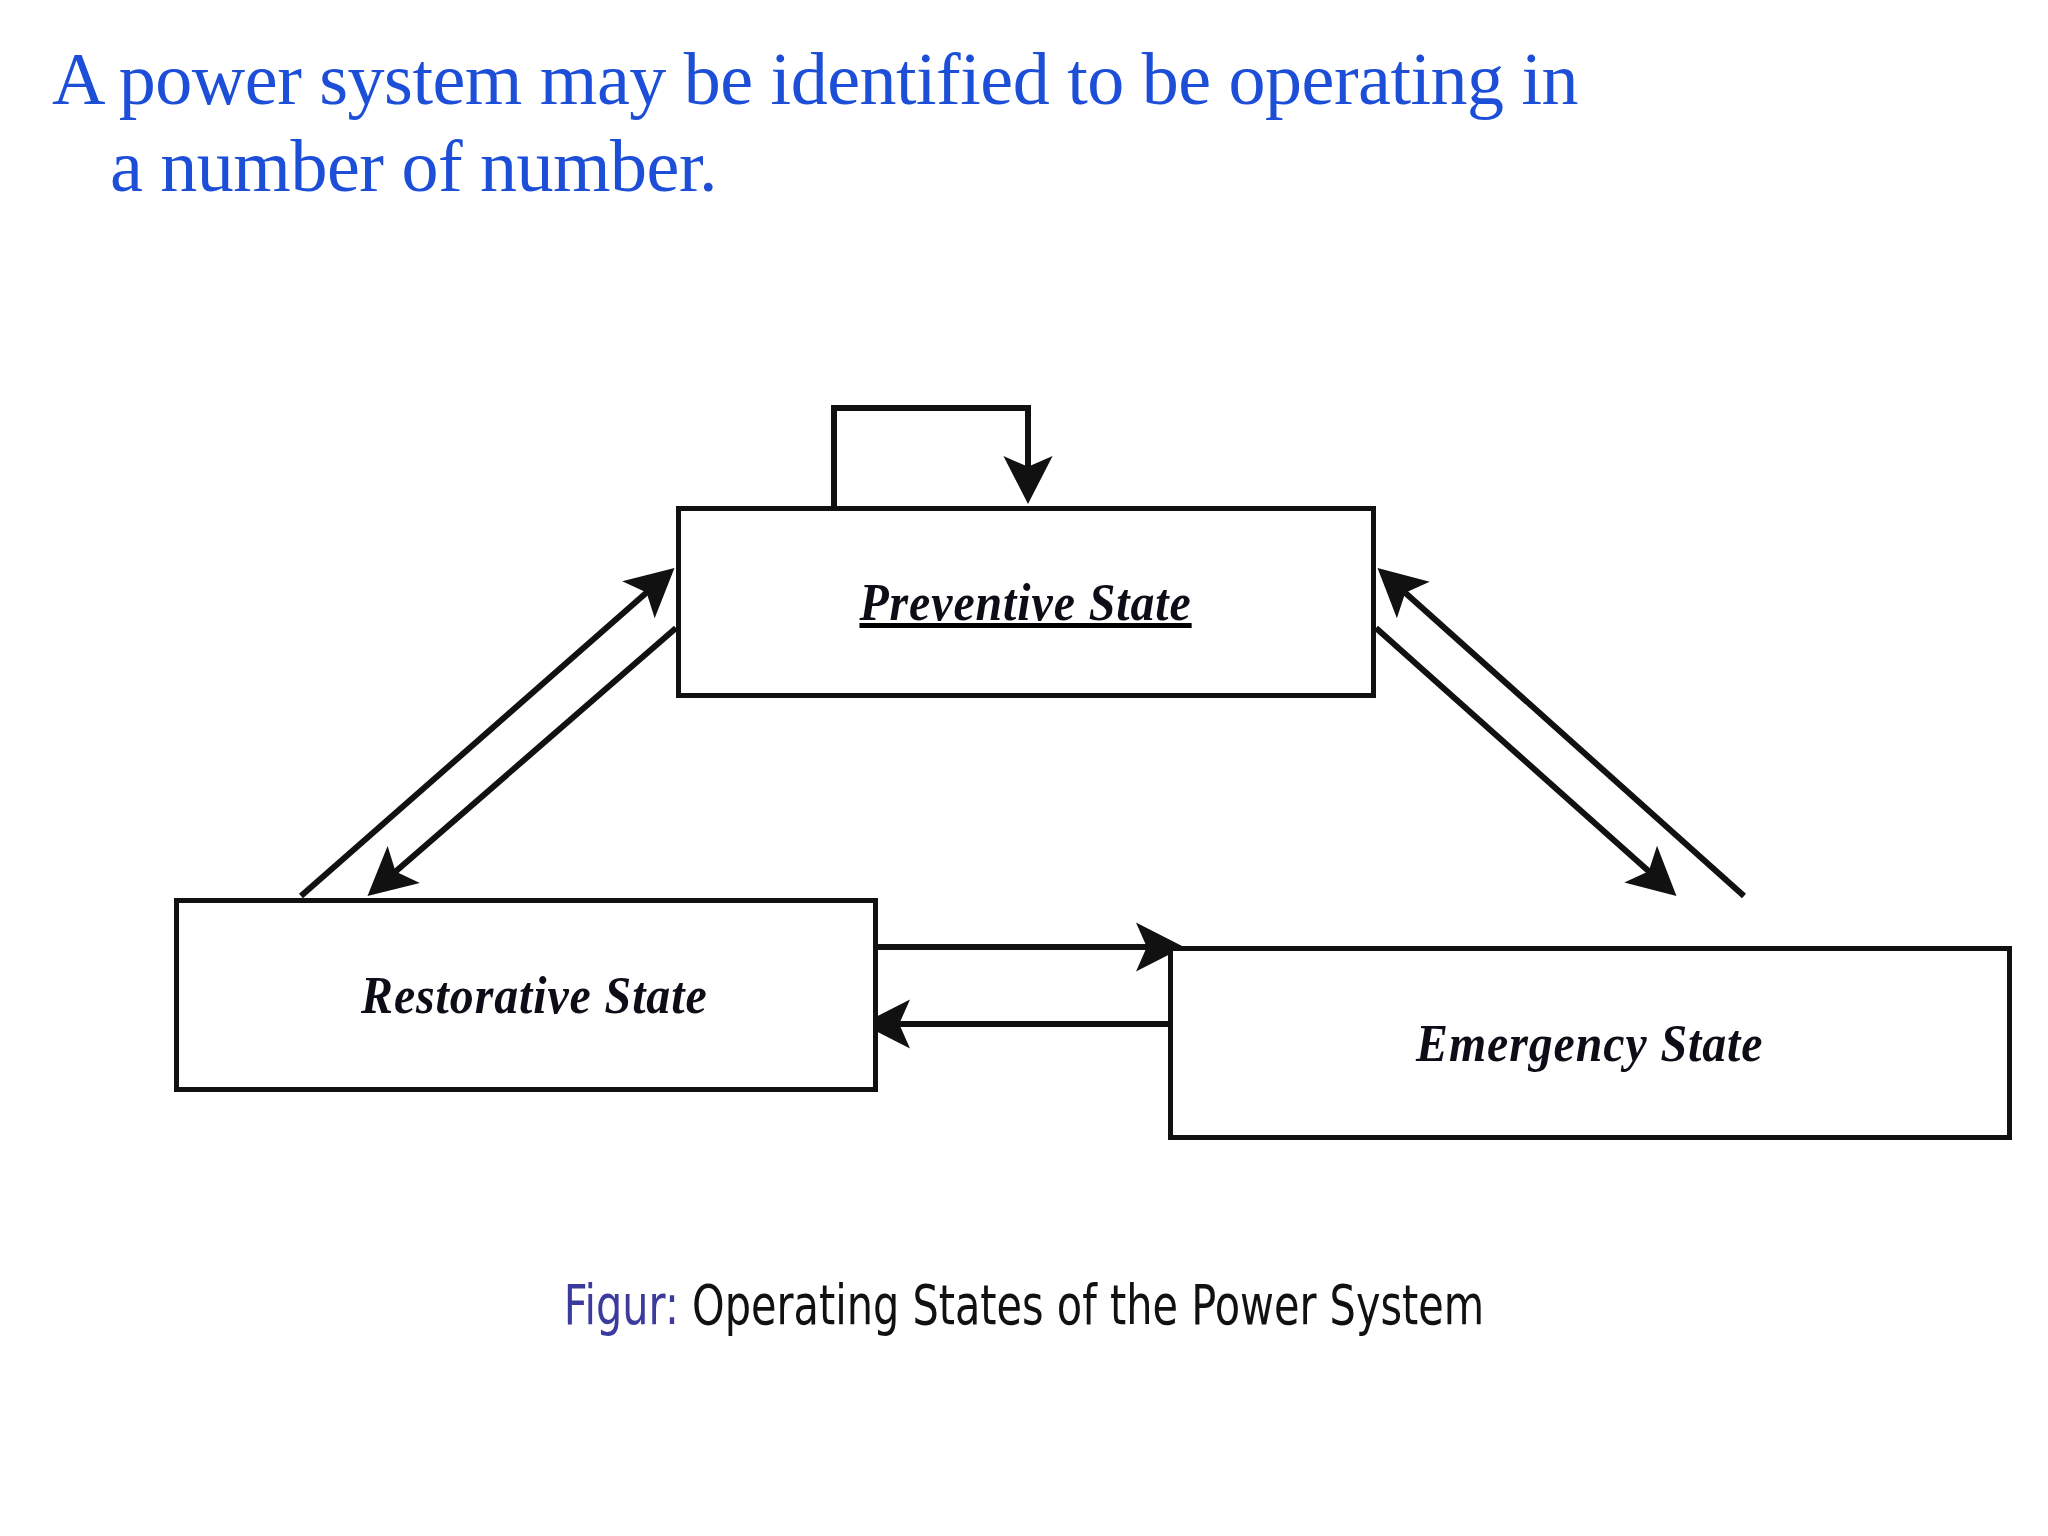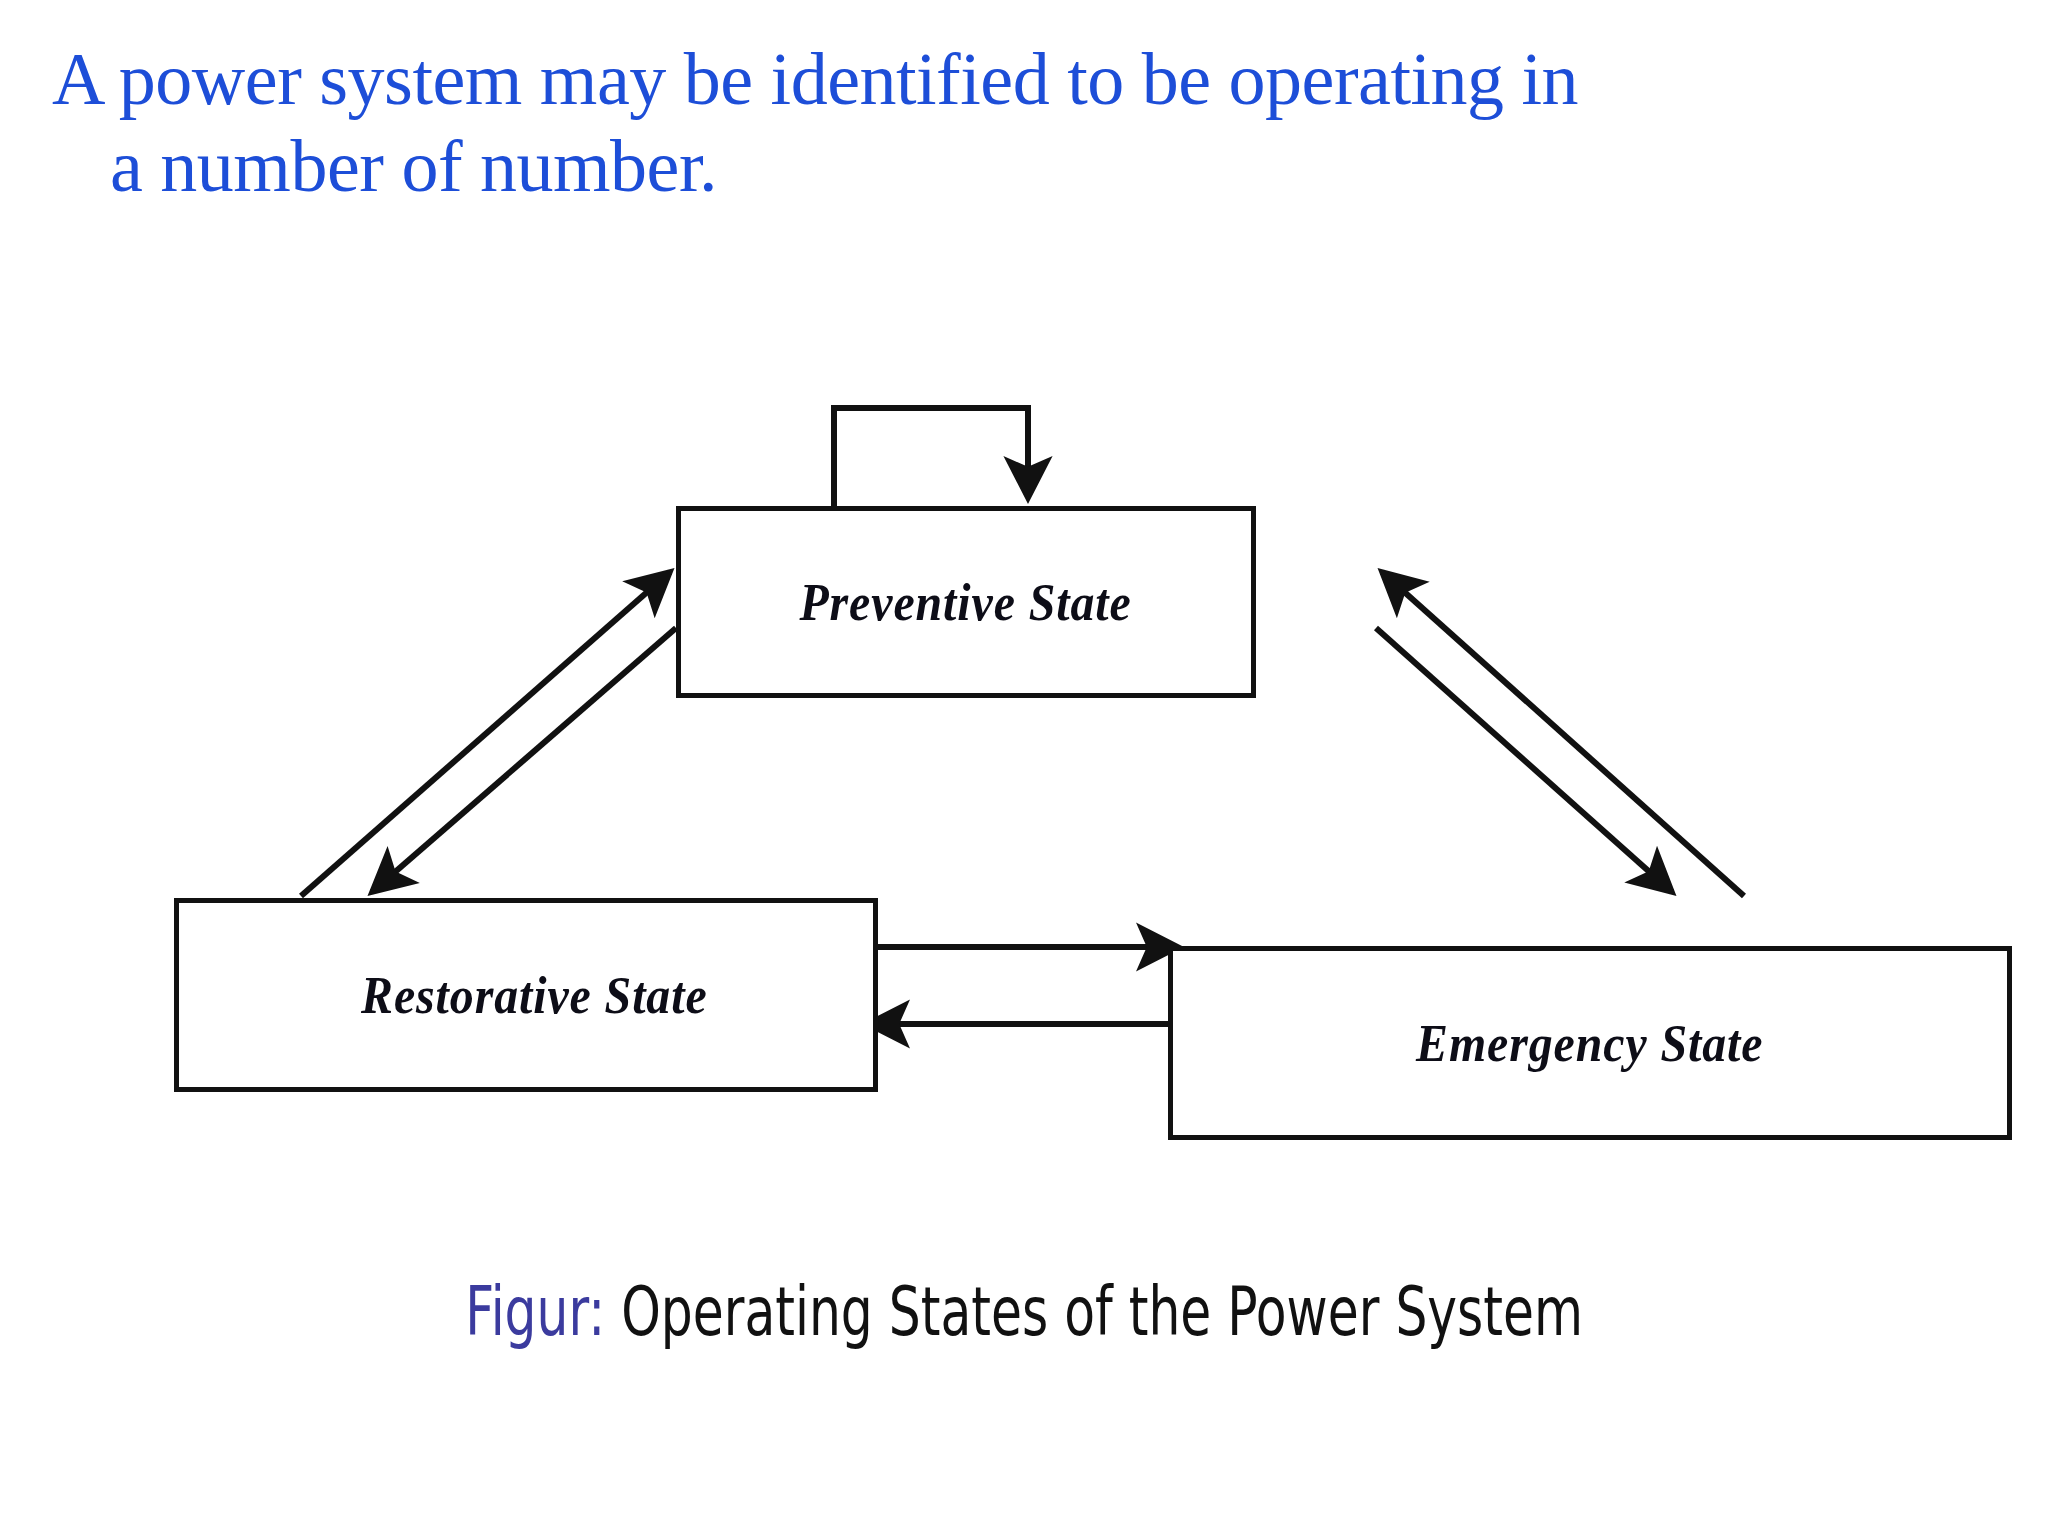--- a/index.html
+++ b/index.html
@@ -59,33 +59,33 @@
     font-family: "Liberation Serif", "DejaVu Serif", serif;
     font-style: italic;
     font-weight: 700;
     font-size: 52px;
     color: #0d0d17;
     letter-spacing: 1px;
     white-space: nowrap;
     transform: scaleX(0.92);
   }
 
-  #box-preventive  { left: 676px;  top: 506px;  width: 580px; height: 192px; }
+  #box-preventive  { left: 676px;  top: 506px;  width: 700px; height: 192px; text-decoration: underline; }
   #box-restorative { left: 174px;  top: 898px;  width: 704px; height: 194px; padding-left: 16px; }
   #box-emergency   { left: 1168px; top: 946px;  width: 844px; height: 194px; }
 
   
   #caption {
     position: absolute;
     left: 0;
     top: 1272px;
     width: 2048px;
     text-align: center;
     font-family: "DejaVu Sans", "Liberation Sans", sans-serif;
-    font-size: 68px;
+    font-size: 56px;
     font-weight: 400;
     letter-spacing: 0px;
     white-space: nowrap;
   }
   #caption .figur-word {
     color: #3b3b9e;
   }
   #caption .caption-text {
     color: #111111;
   }

